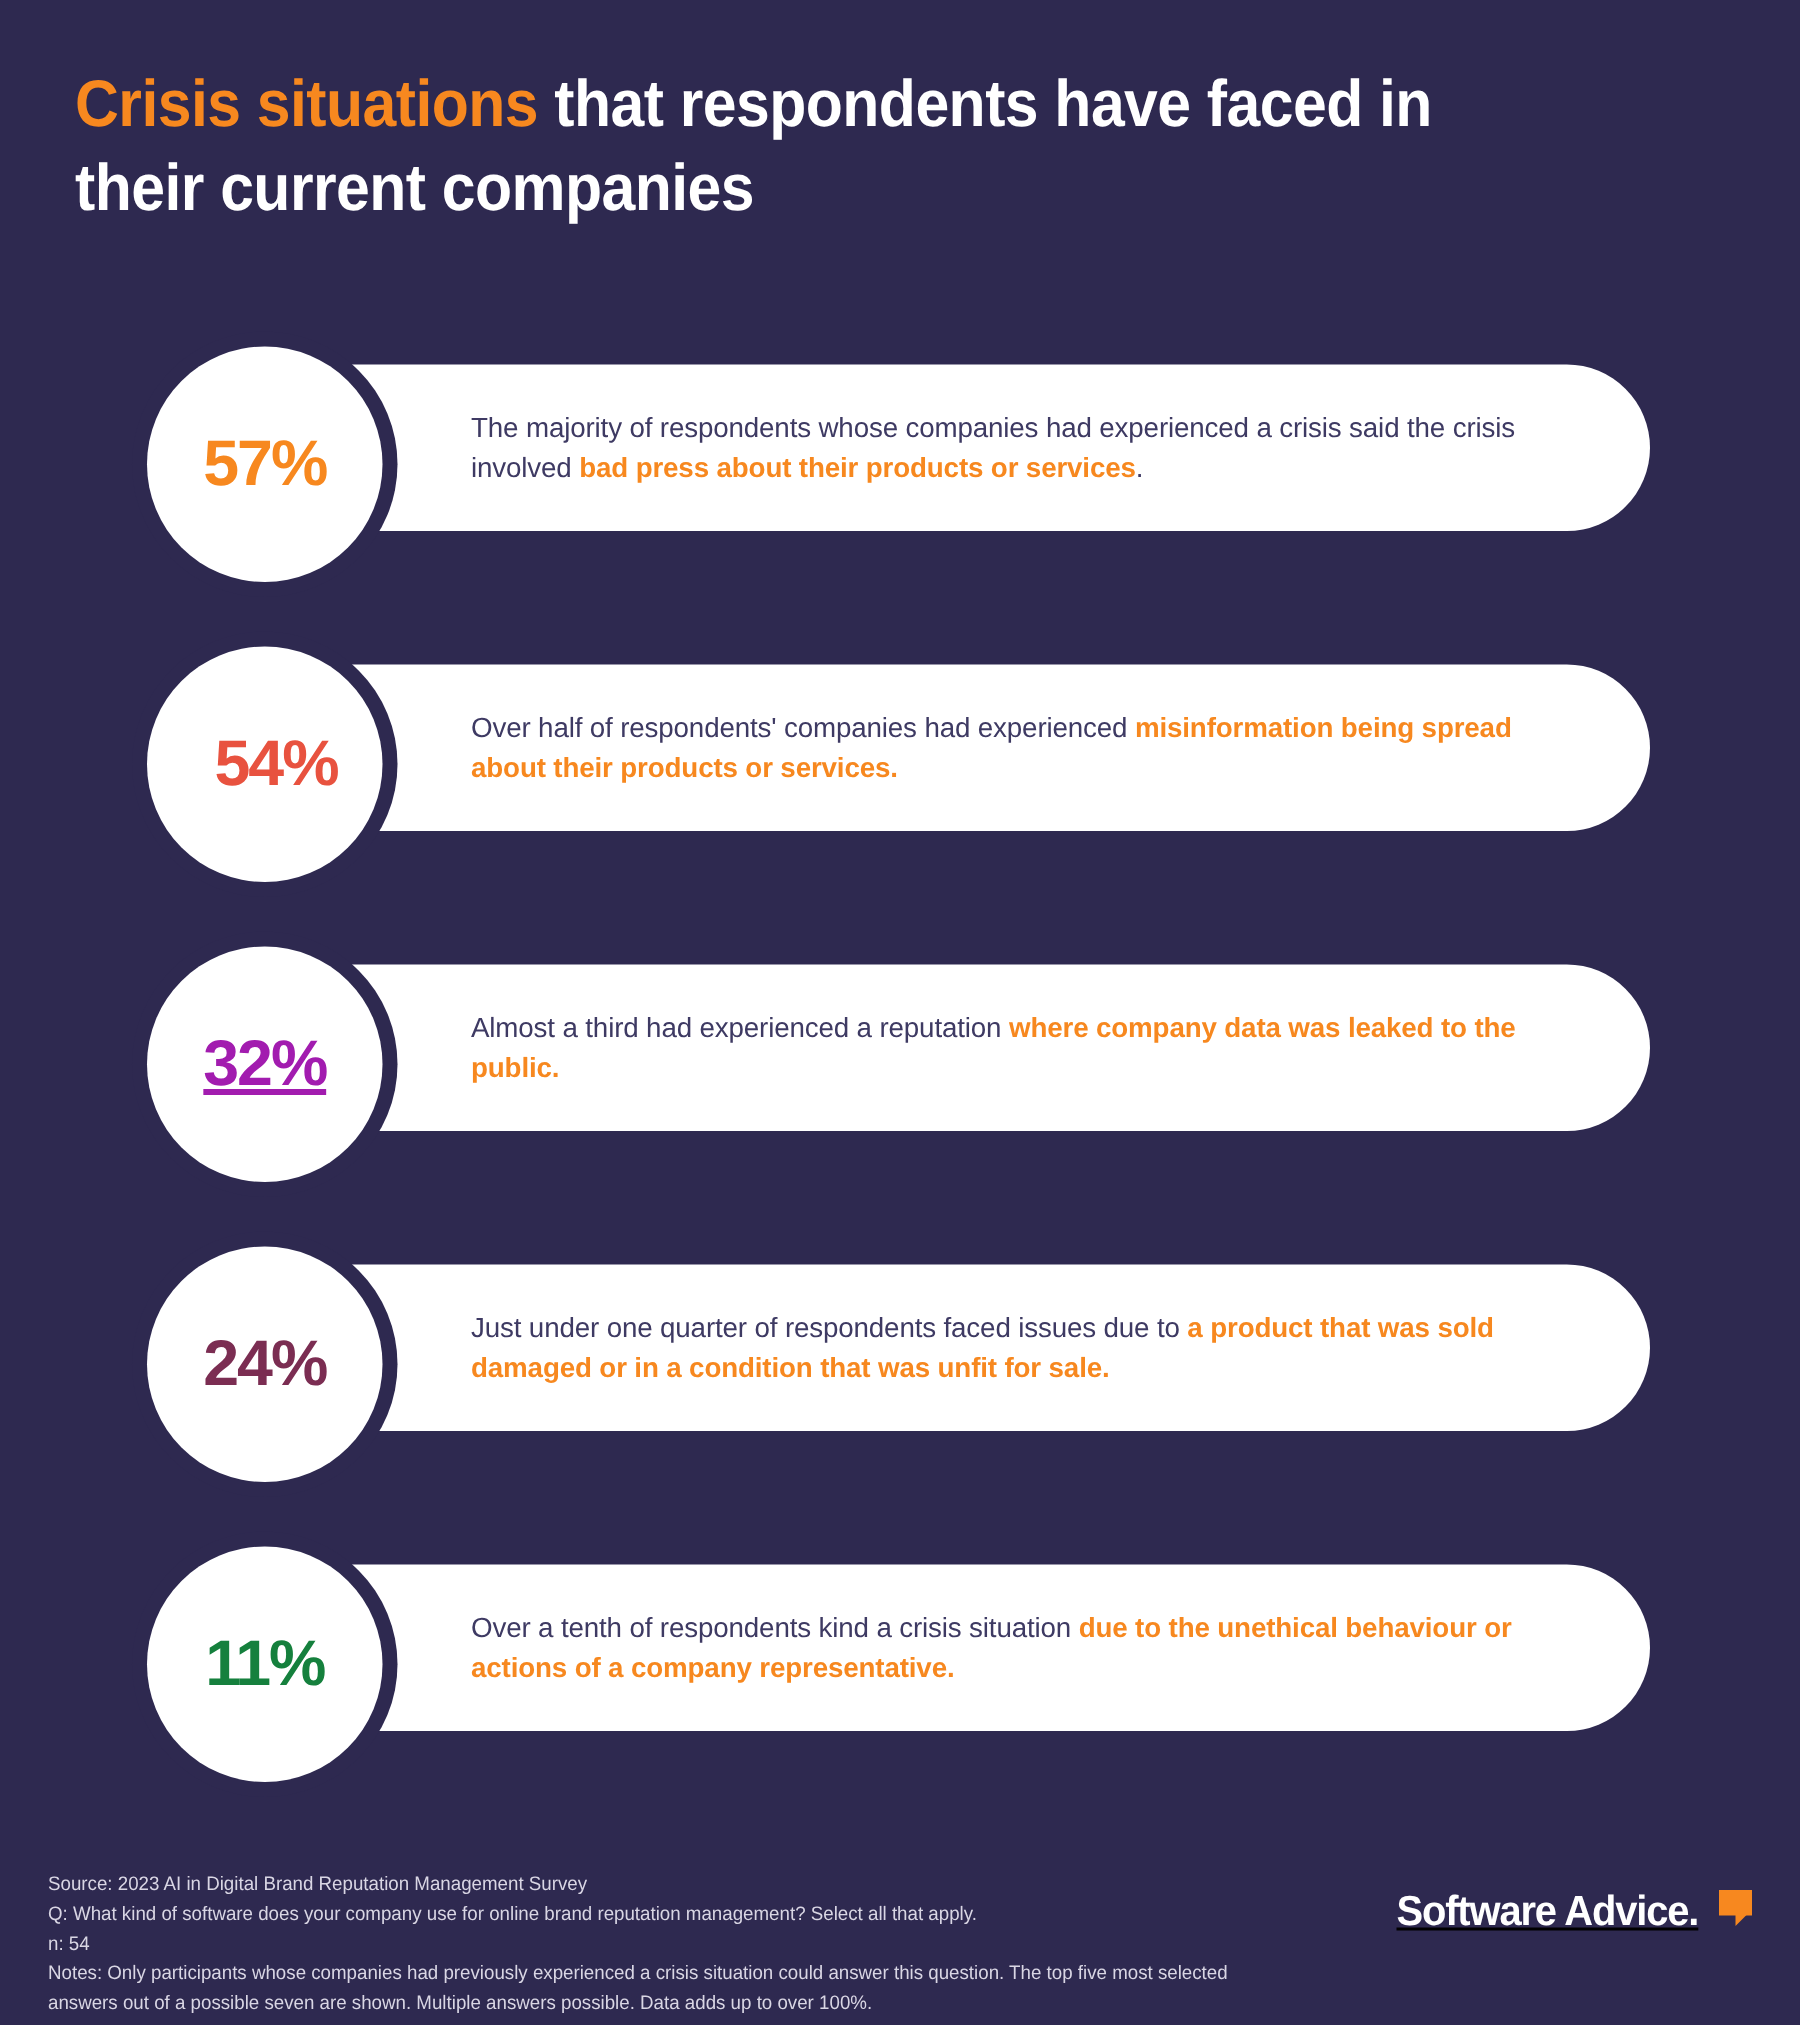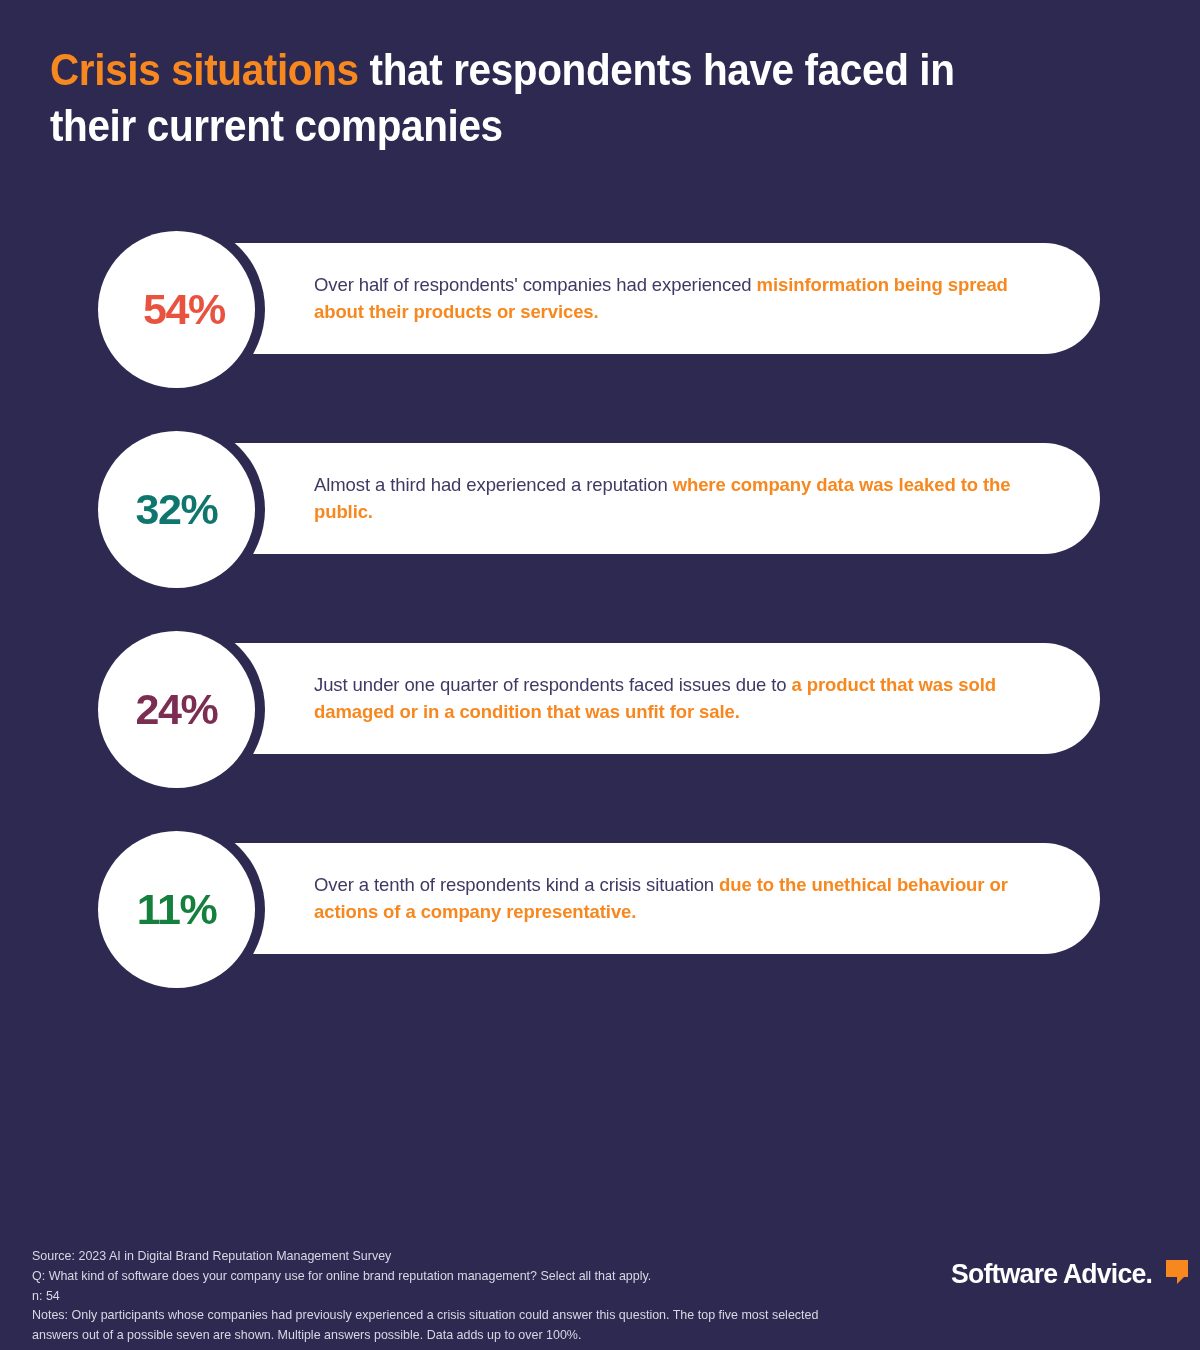--- a/index.html
+++ b/index.html
@@ -112,24 +112,25 @@
     line-height: 1.52;
     color: #D9D6E4;
     transform: scaleX(0.96);
     transform-origin: left top;
   }
   .footer div { white-space: pre-wrap; }
 
   
   .logo {
     position: absolute;
-    right: 12px;
+    right: 32px;
     top: 1258px;
     display: flex;
     align-items: flex-start;
+    text-decoration: underline;
   }
   .logo-text {
     font-size: 28px;
     font-weight: bold;
     color: #FFFFFF;
     letter-spacing: -0.8px;
     transform: scaleX(0.95);
     transform-origin: left top;
     white-space: nowrap;
   }
@@ -155,20 +156,31 @@
 </style>
 </head>
 <body style="background: rgb(46, 41, 80);">
 
 <div class="title">
   <span class="hl">Crisis situations</span><span> that respondents have faced in their current companies</span>
 </div>
 
 <div class="rows">
 
+  <div class="row">
+    <div class="pill">
+      <div class="pill-text">
+        <span>The majority of respondents whose companies had experienced a crisis said the crisis involved </span><span class="hl">bad press about their products or services</span><span>.</span>
+      </div>
+    </div>
+    <div class="circle-ring"></div>
+    <div class="circle">
+      <span class="pct" style="color: rgb(247, 136, 31);">57%</span>
+    </div>
+  </div>
 
   <div class="row">
     <div class="pill">
       <div class="pill-text">
         <span>Over half of respondents' companies had experienced </span><span class="hl">misinformation being spread about their products or services.</span><span></span>
       </div>
     </div>
     <div class="circle-ring"></div>
     <div class="circle">
       <span class="pct" style="color: rgb(232, 82, 63); margin-left: 15px;">54%</span>
@@ -176,21 +188,21 @@
   </div>
 
   <div class="row">
     <div class="pill">
       <div class="pill-text">
         <span>Almost a third had experienced a reputation </span><span class="hl">where company data was leaked to the public.</span><span></span>
       </div>
     </div>
     <div class="circle-ring"></div>
     <div class="circle">
-      <span class="pct" style="color: #0f766e;">32%</span>
+      <span class="pct" style="color: #a21caf; text-decoration: underline;">32%</span>
     </div>
   </div>
 
   <div class="row">
     <div class="pill">
       <div class="pill-text">
         <span>Just under one quarter of respondents faced issues due to </span><span class="hl">a product that was sold damaged or in a condition that was unfit for sale.</span><span></span>
       </div>
     </div>
     <div class="circle-ring"></div>

